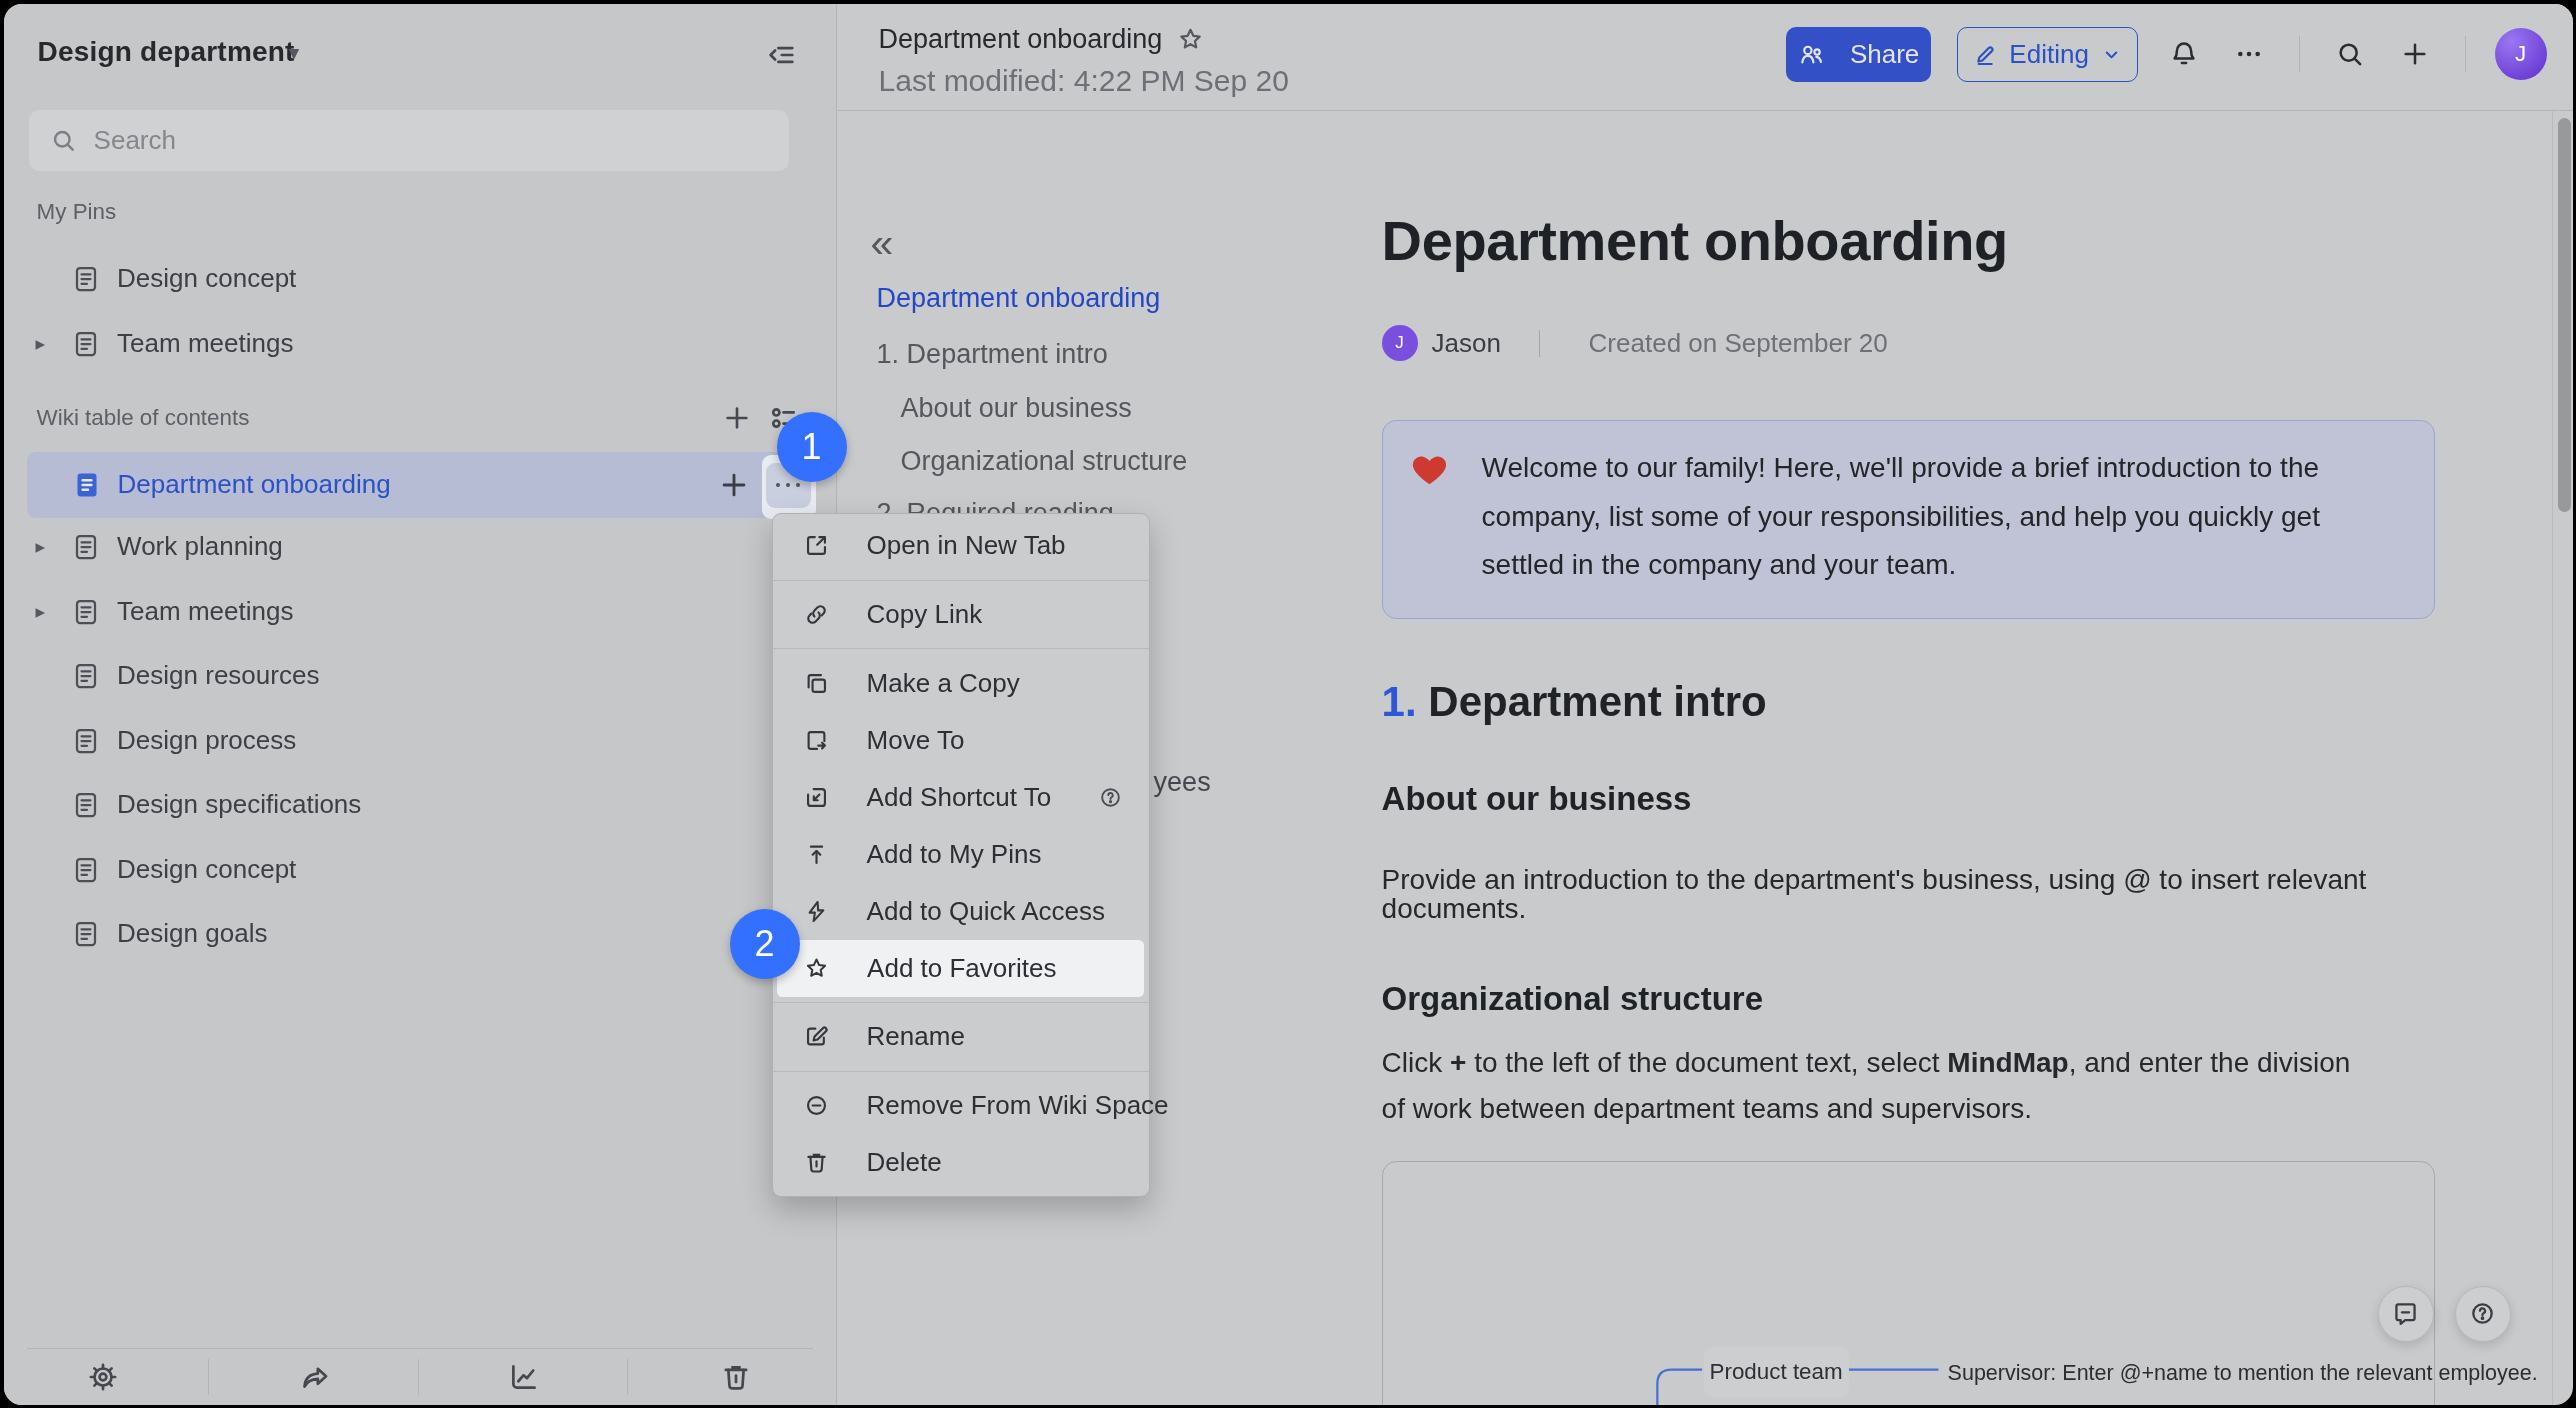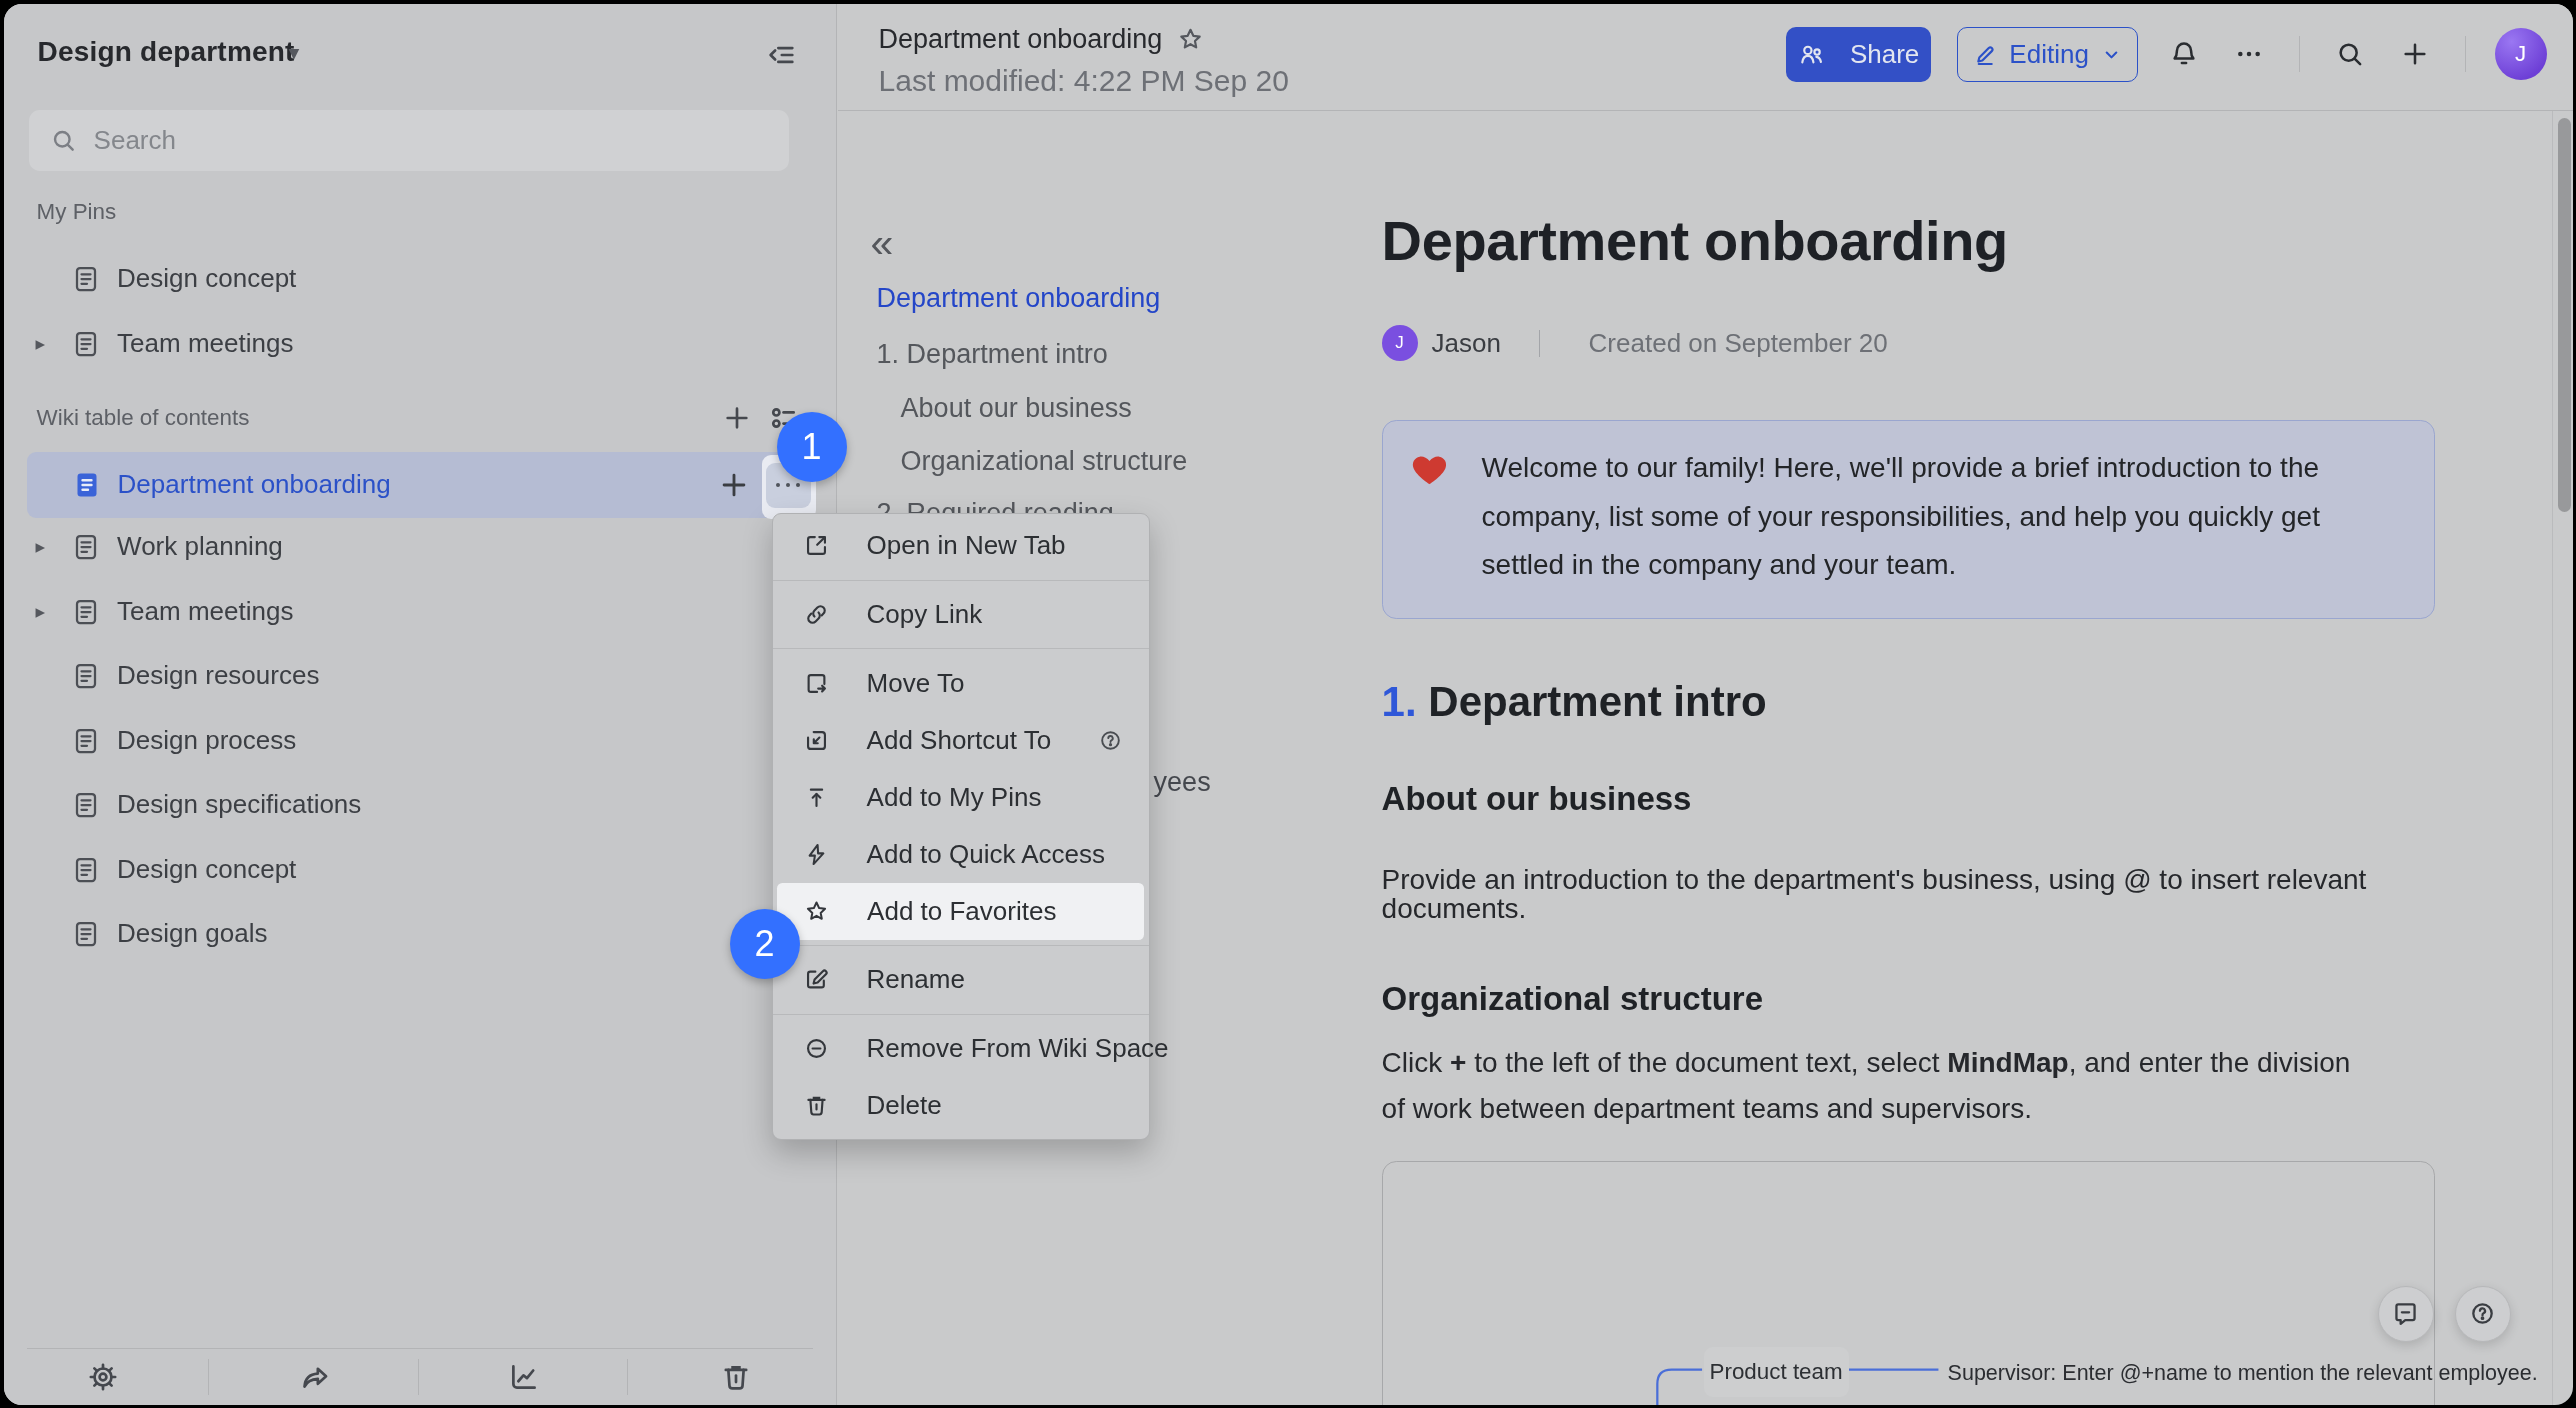--- a/index.html
+++ b/index.html
@@ -436,20 +436,29 @@
             <path d="M10.2 13.8a3.8 3.8 0 0 1 0-5.4l2.6-2.6a3.8 3.8 0 0 1 5.4 5.4l-1.6 1.6"></path>
             <path d="M13.8 10.2a3.8 3.8 0 0 1 0 5.4l-2.6 2.6a3.8 3.8 0 0 1-5.4-5.4l1.6-1.6"></path>
           </svg>
       </span>
       <span>Copy Link</span>
     </div>
     <div class="mhr"></div>
     <div class="mi">
       <span class="mic">
         <svg width="27" height="27" viewBox="0 0 24 24" fill="none" stroke="#34373c" stroke-width="1.9" stroke-linecap="round" stroke-linejoin="round">
+            <rect x="8.5" y="8.5" width="11" height="11" rx="2"></rect>
+            <path d="M5 15.5v-9a2 2 0 0 1 2-2h9"></path>
+          </svg>
+      </span>
+      <span>Make a Copy</span>
+    </div>
+    <div class="mi">
+      <span class="mic">
+        <svg width="27" height="27" viewBox="0 0 24 24" fill="none" stroke="#34373c" stroke-width="1.9" stroke-linecap="round" stroke-linejoin="round">
             <path d="M12.5 19.5H7a2 2 0 0 1-2-2v-11a2 2 0 0 1 2-2h10a2 2 0 0 1 2 2v6"></path>
             <path d="M13.5 16.5h6M17 14l2.5 2.5L17 19"></path>
           </svg>
       </span>
       <span>Move To</span>
     </div>
     <div class="mi">
       <span class="mic">
         <svg width="27" height="27" viewBox="0 0 24 24" fill="none" stroke="#34373c" stroke-width="1.9" stroke-linecap="round" stroke-linejoin="round">
             <path d="M9.5 4.5H17a2.5 2.5 0 0 1 2.5 2.5v10A2.5 2.5 0 0 1 17 19.5H7A2.5 2.5 0 0 1 4.5 17V9.5"></path>

